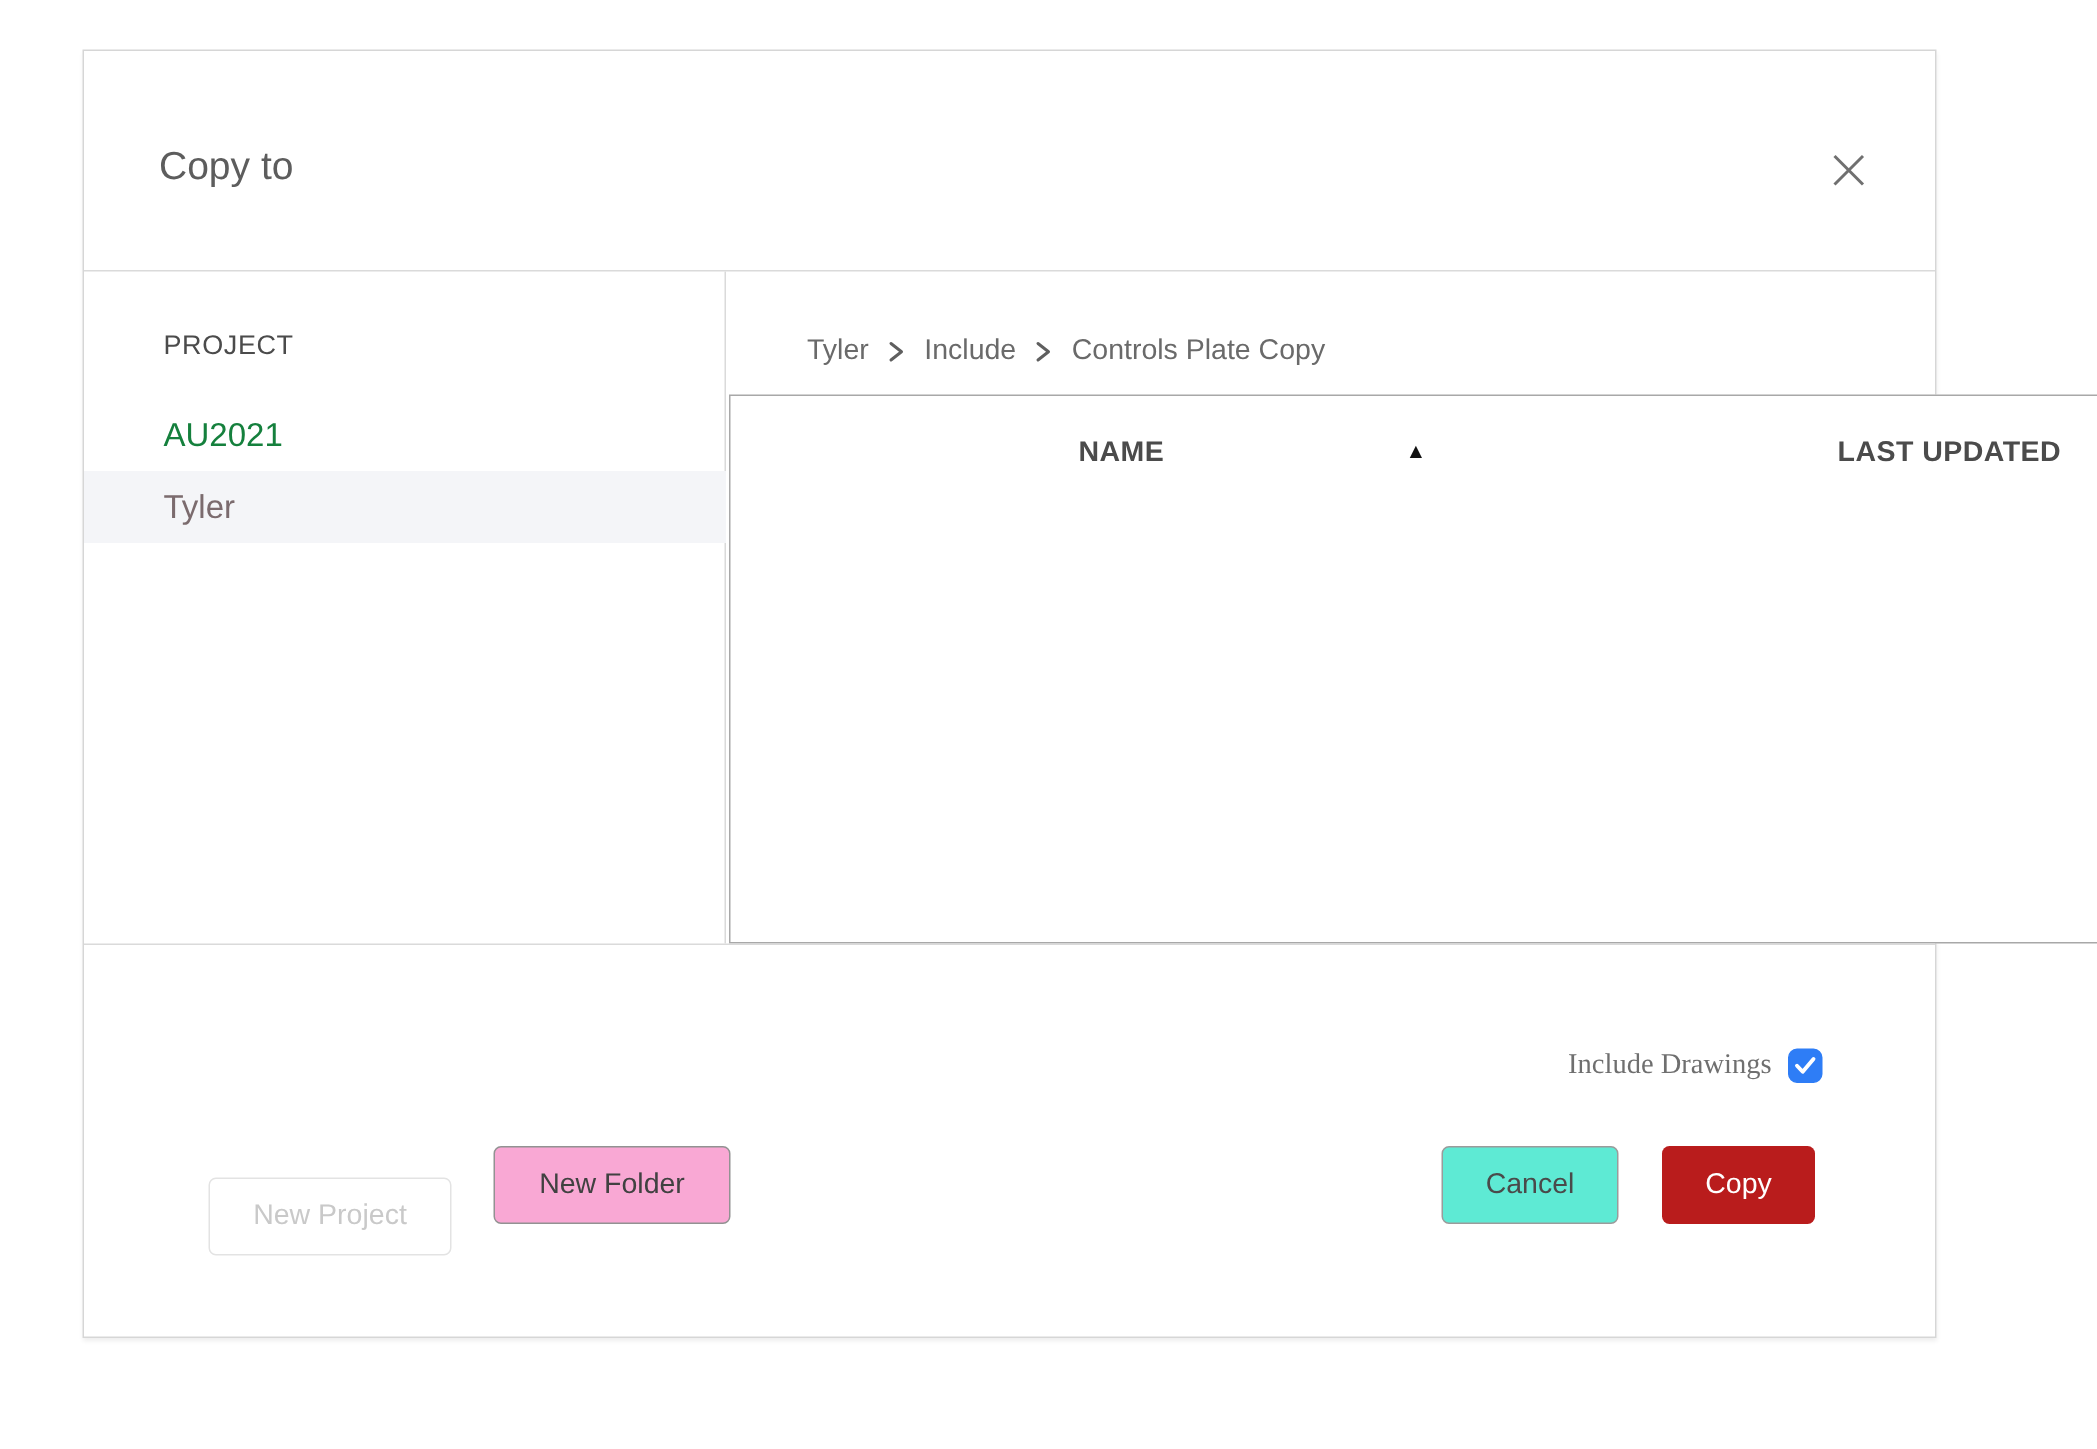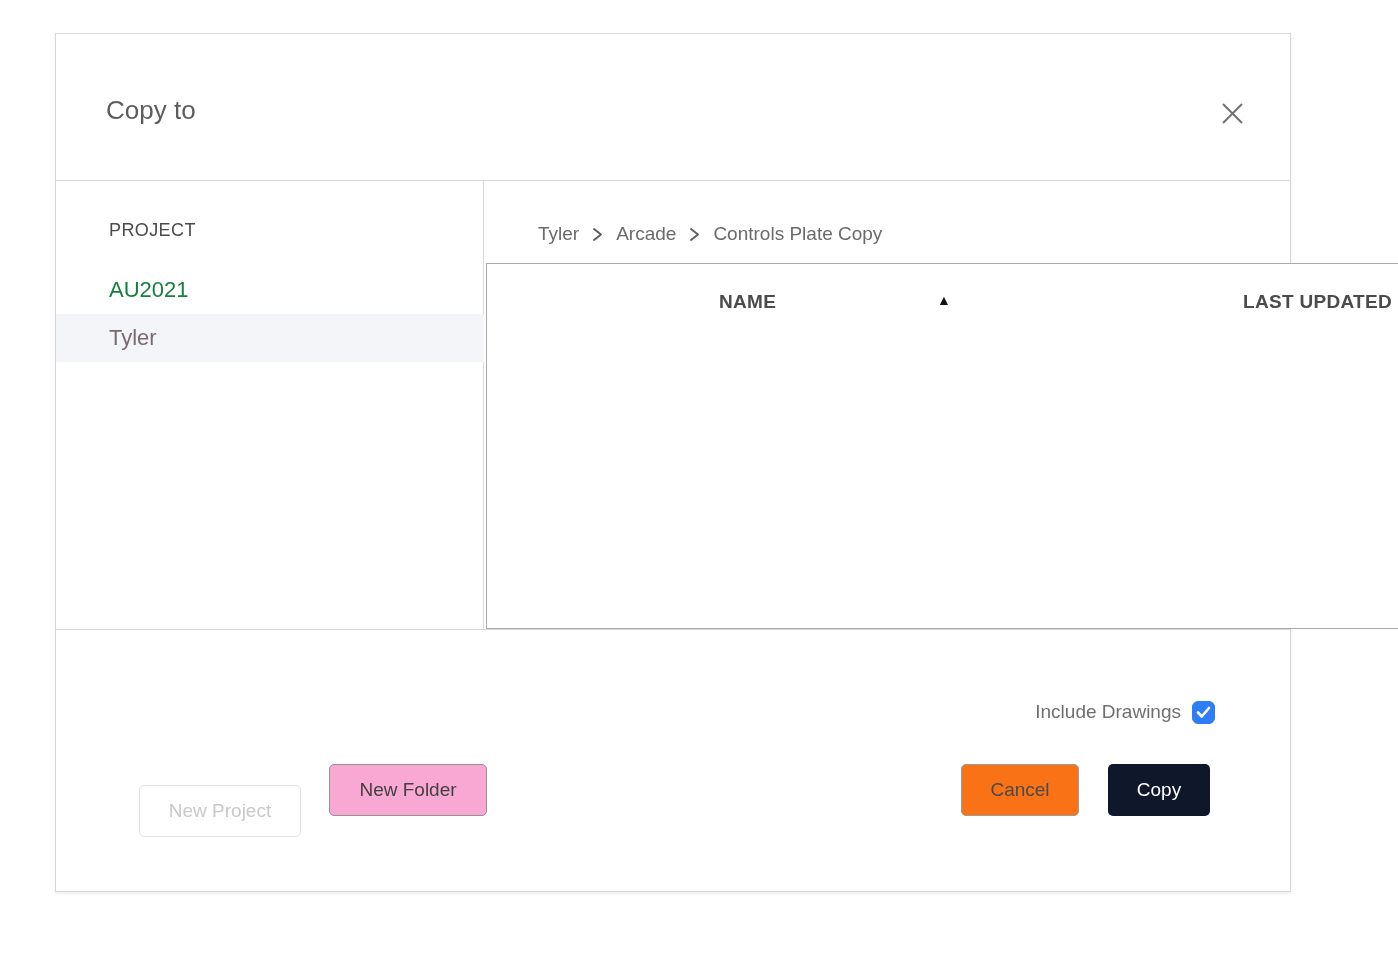--- a/index.html
+++ b/index.html
@@ -136,43 +136,43 @@
   .th-name { left: 232px; }
   .sort-icon {
     position: absolute;
     left: 450px;
     top: 27px;
     font-size: 14px;
     color: #111111;
     cursor: pointer;
     line-height: 19px;
   }
-  .th-updated { right: 53px; }
+  .th-updated { right: 71px; }
   .table-body {
     position: absolute;
     top: 58px; left: 0; right: 0; bottom: 0;
   }
 
   
   .dialog-footer {
     position: absolute;
     left: 0; right: 0;
     top: 595px;
     bottom: 0;
     border-top: 1px solid #dadada;
     box-sizing: border-box;
   }
   .include-row {
     position: absolute;
     right: 75px;
     top: 69px;
     display: flex;
-    align-items: center;
     gap: 11px;
     height: 26px;
+    font-family: Liberation Serif, serif;
   }
   .include-label {
     font-size: 19px;
     color: #6f6f6f;
   }
   .checkbox {
     width: 23px;
     height: 23px;
     border-radius: 6px;
     box-sizing: border-box;
@@ -214,27 +214,27 @@
     width: 158px;
     border: 1px solid #929292;
     color: #414141;
     background: #f9a8d4;
   }
   .btn-cancel {
     left: 905px;
     width: 118px;
     border: 1px solid #9b9b9b;
     color: #4a4a4a;
-    background: #f97316;
+    background: #5eead4;
   }
   .btn-copy {
     left: 1052px;
     width: 102px;
     border: none;
-    background: #0f172a;
+    background: #b91c1c;
     color: #ffffff;
   }
 </style>
 </head>
 <body>
 
 <div class="dialog">
 
   <div class="dialog-header">
     <div class="dialog-title">Copy to</div>
@@ -257,21 +257,21 @@
     </div>
   </div>
 
   <div class="breadcrumb">
     <span class="crumb">Tyler</span>
     <span class="crumb-sep">
       <svg width="11" height="15" viewBox="0 0 11 15">
           <polyline points="2,2 9,7.5 2,13" fill="none" stroke="#5f5f5f" stroke-width="2" stroke-linecap="round" stroke-linejoin="round"></polyline>
         </svg>
     </span>
-    <span class="crumb">Arcade</span>
+    <span class="crumb">Include</span>
     <span class="crumb-sep">
       <svg width="11" height="15" viewBox="0 0 11 15">
           <polyline points="2,2 9,7.5 2,13" fill="none" stroke="#5f5f5f" stroke-width="2" stroke-linecap="round" stroke-linejoin="round"></polyline>
         </svg>
     </span>
     <span class="crumb">Controls Plate Copy</span>
   </div>
 
   <div class="file-table">
     <div class="th th-name">NAME</div>

